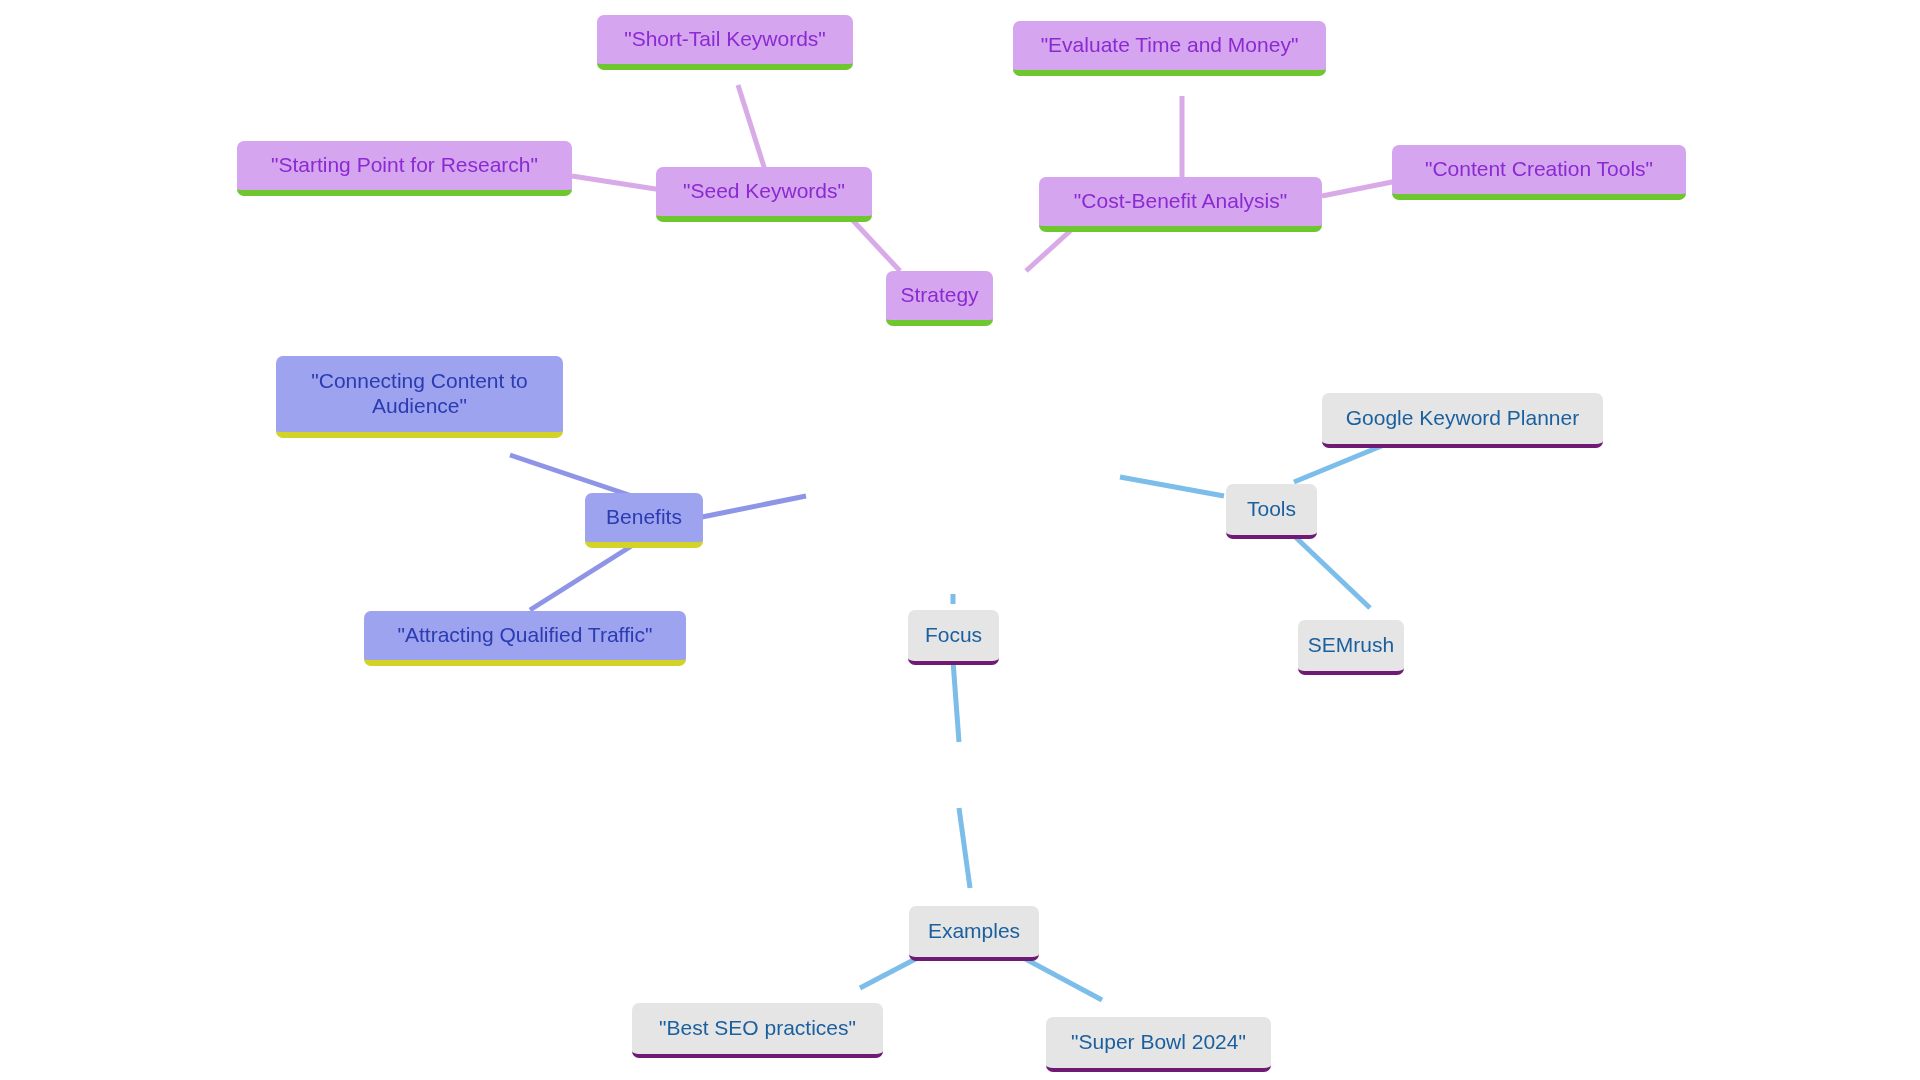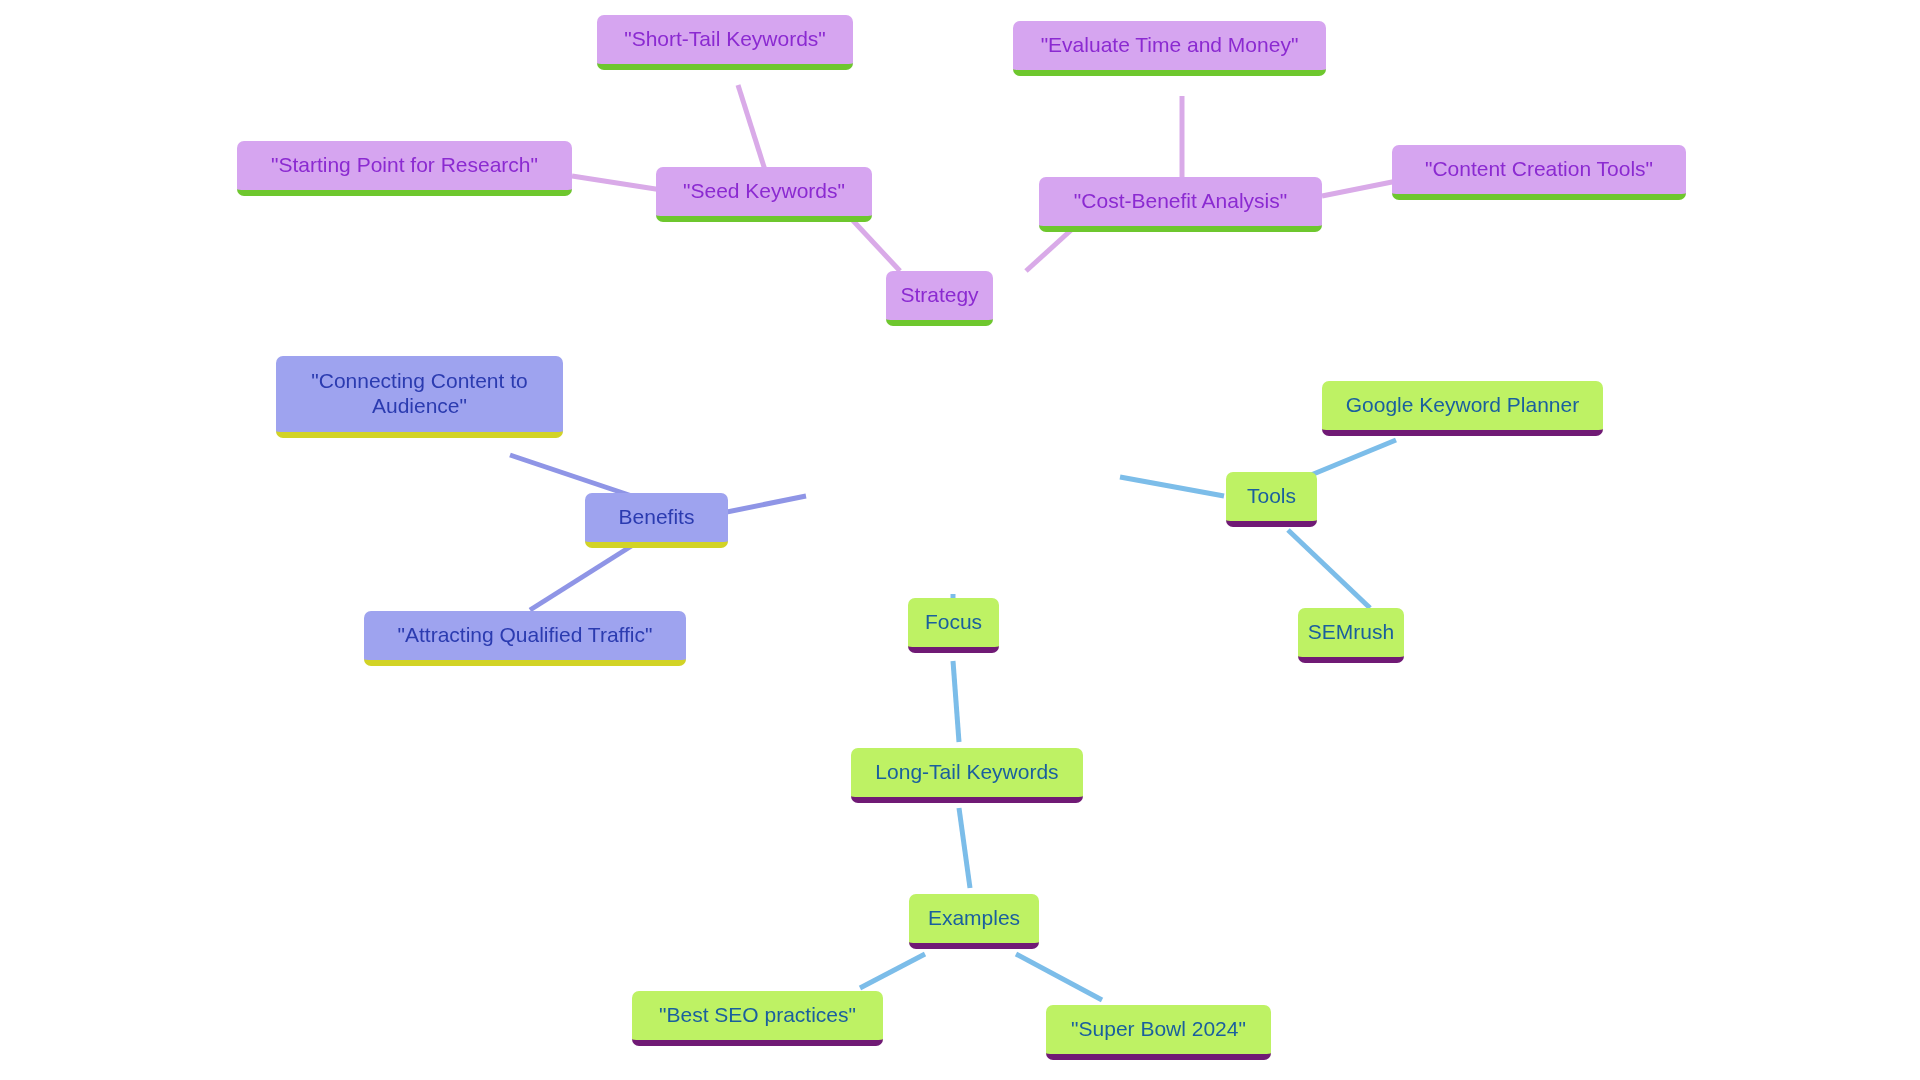--- a/index.html
+++ b/index.html
@@ -56,24 +56,25 @@
   }
   
   .node.periwinkle {
     background: #9ea3ef;
     color: #2b3bb0;
     border-bottom: 6px solid #d2d326;
     font-size: 21px;
   }
   
   .node.skyblue {
-    background: #bef264;
+    background: #e5e5e5;
     color: #1a5f9e;
-    border-bottom: 6px solid #701a75;
+    border-bottom: 4px solid #701a75;
     font-size: 21px;
+    margin-top: 12px;
   }
   .node.leaf-z { z-index: 2; }
 </style>
 </head>
 <body>
 
 <div id="canvas">
 
   <svg id="edges" viewBox="0 0 1920 1080" xmlns="http://www.w3.org/2000/svg">
 
@@ -122,21 +123,21 @@
   </div>
 
   <div class="node purple leaf-z" style="left:1013px; top:21px; width:313px; height:55px;">
     <span>"Evaluate Time and Money"</span>
   </div>
 
   <div class="node purple leaf-z" style="left:1392px; top:145px; width:294px; height:55px;">
     <span>"Content Creation Tools"</span>
   </div>
 
-  <div class="node periwinkle leaf-z" style="left:585px; top:493px; width:143px; height:55px;">
+  <div class="node periwinkle leaf-z" style="left:585px; top:493px; width:118px; height:55px;">
     <span>Benefits</span>
   </div>
 
   <div class="node periwinkle leaf-z" style="left:276px; top:356px; width:287px; height:82px;">
     <span>"Connecting Content to
 Audience"</span>
   </div>
 
   <div class="node periwinkle leaf-z" style="left:364px; top:611px; width:322px; height:55px;">
     <span>"Attracting Qualified Traffic"</span>
@@ -151,23 +152,20 @@
   </div>
 
   <div class="node skyblue leaf-z" style="left:1298px; top:608px; width:106px; height:55px;">
     <span>SEMrush</span>
   </div>
 
   <div class="node skyblue leaf-z" style="left:908px; top:598px; width:91px; height:55px;">
     <span>Focus</span>
   </div>
 
-  <div class="node skyblue leaf-z" style="left:851px; top:748px; width:232px; height:55px;">
-    <span>Long-Tail Keywords</span>
-  </div>
 
   <div class="node skyblue leaf-z" style="left:909px; top:894px; width:130px; height:55px;align-items:center;">
     <span>Examples</span>
   </div>
 
   <div class="node skyblue leaf-z" style="left:632px; top:991px; width:251px; height:55px;">
     <span>"Best SEO practices"</span>
   </div>
 
   <div class="node skyblue leaf-z" style="left:1046px; top:1005px; width:225px; height:55px;">

